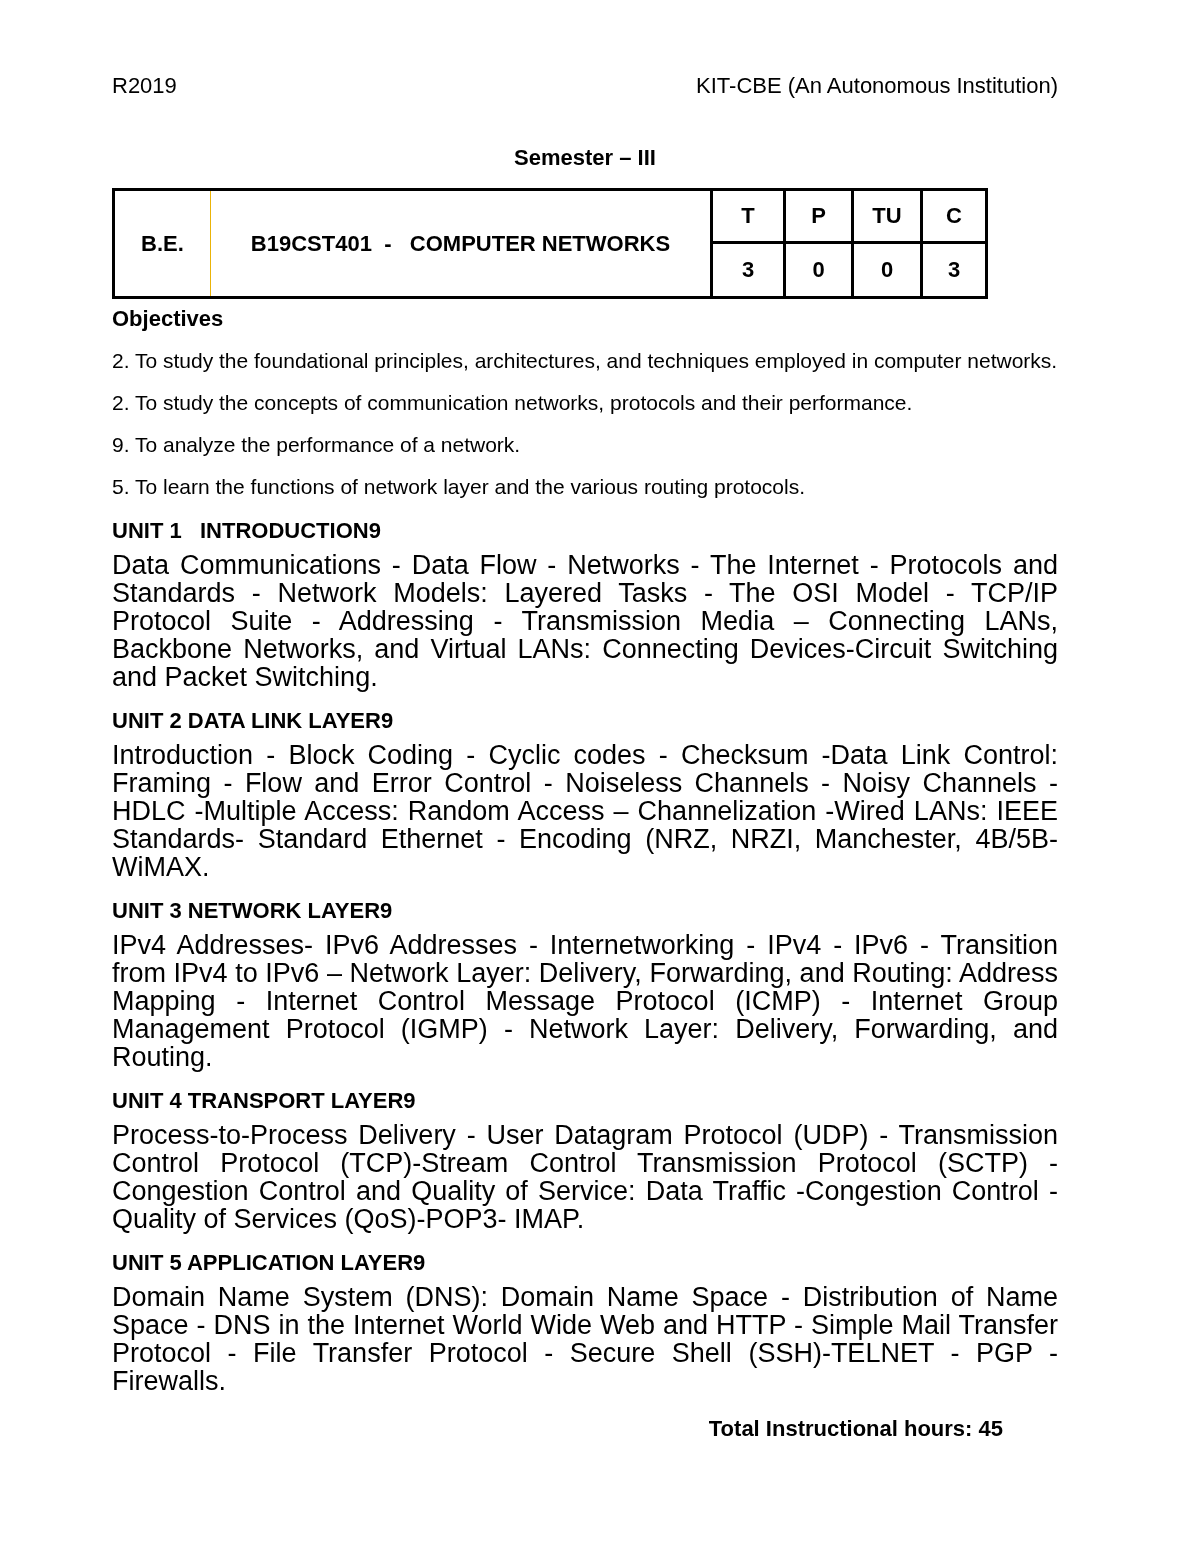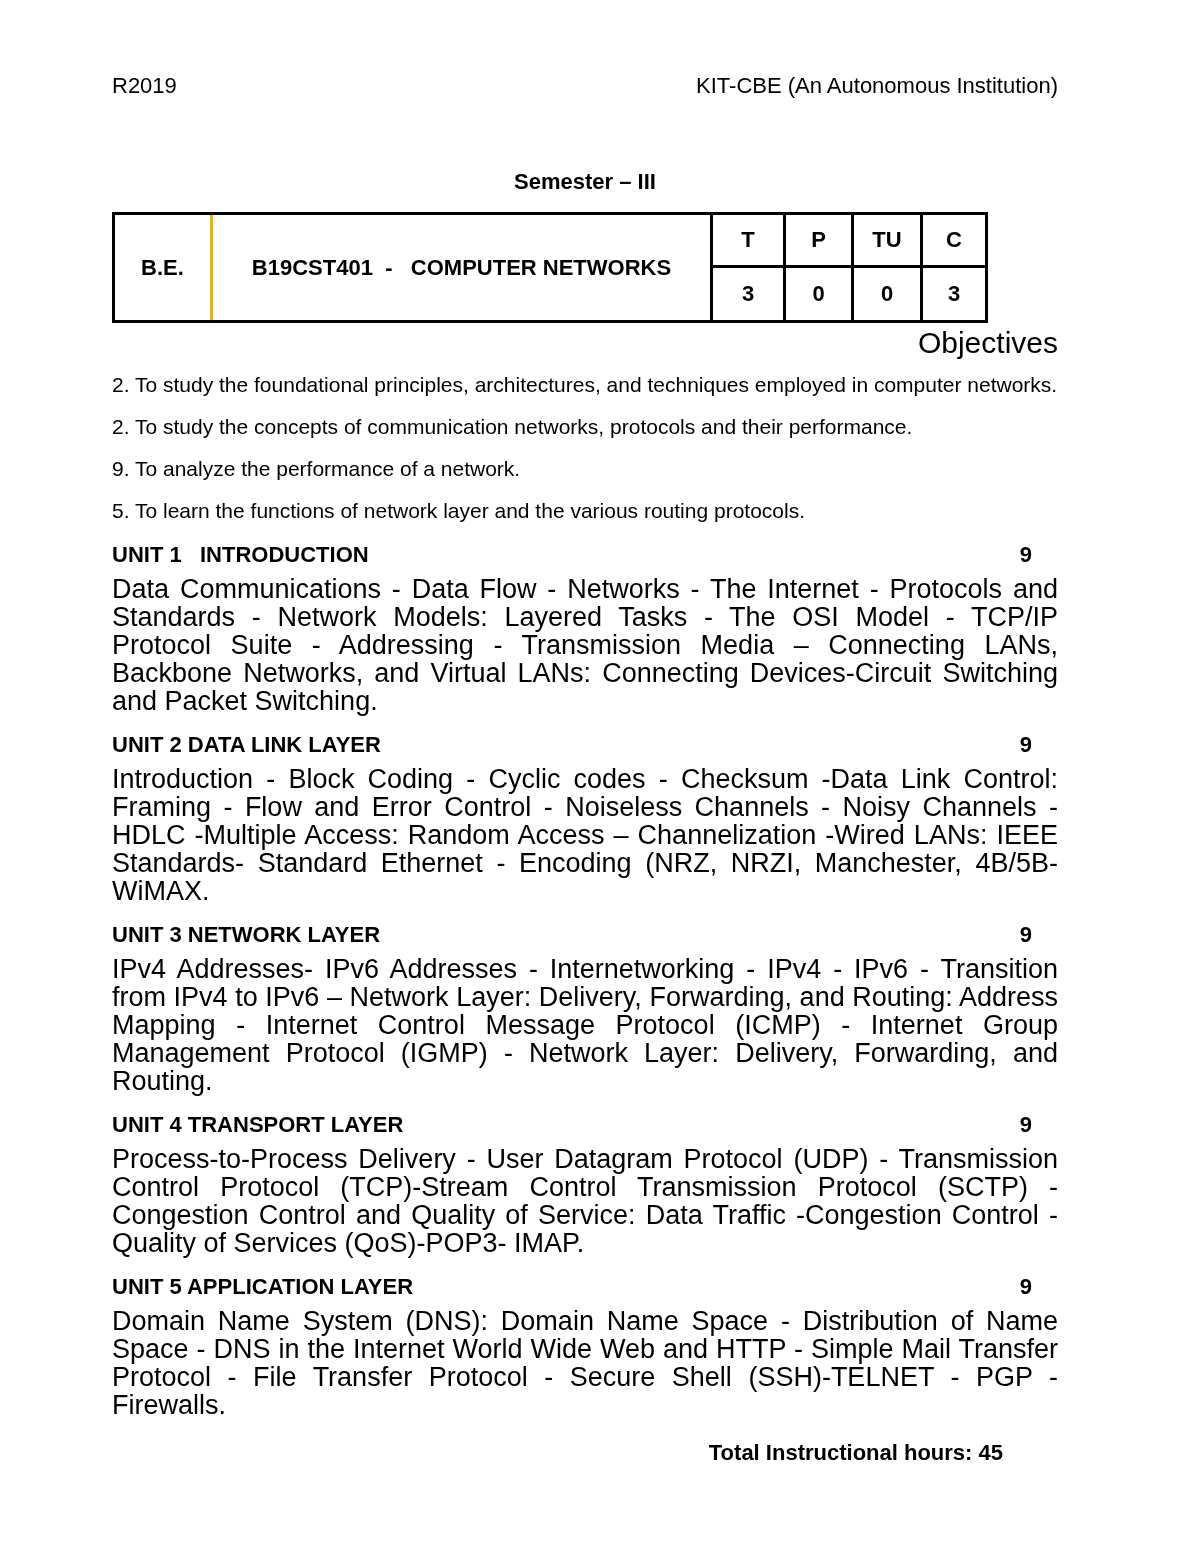--- a/index.html
+++ b/index.html
@@ -18,21 +18,21 @@
     padding: 72px 142px 0 112px;
   }
   .page-header {
     display: flex;
     justify-content: space-between;
     align-items: baseline;
     font-size: 22px;
     line-height: 28px;
   }
   .semester-title {
-    margin-top: 68px;
+    margin-top: 44px;
     text-align: center;
     font-weight: bold;
     font-size: 22px;
     line-height: 28px;
     white-space: pre-wrap;
   }
   
   .course-table {
     margin-top: 16px;
     width: 876px;
@@ -43,43 +43,41 @@
     font-weight: bold;
     font-size: 22px;
   }
   .course-table .cell {
     display: flex;
     align-items: center;
     justify-content: center;
     white-space: pre-wrap;
   }
   .cell-degree   { grid-column: 1; grid-row: 1 / 3; }
-  .cell-title    { grid-column: 2; grid-row: 1 / 3; border-left: 3px solid #eab308; }
+  .cell-title    { grid-column: 2; grid-row: 1 / 3; border-left: 1px solid #eab308; }
   .cell-col      { border-left: 3px solid #000000; }
   .cell-head     { grid-row: 1; border-bottom: 3px solid #000000; }
   .cell-val      { grid-row: 2; }
   .c3 { grid-column: 3; } .c4 { grid-column: 4; } .c5 { grid-column: 5; text-align: right; } .c6 { grid-column: 6; }
   
   .objectives-heading {
     margin-top: 6px;
-    font-weight: normal;
-    font-size: 30px;
+    font-weight: bold;
+    font-size: 22px;
     line-height: 28px;
-    text-align: right;
   }
   .objective {
     margin-top: 14px;
     font-size: 21px;
     line-height: 28px;
   }
   .objectives-list { margin-top: 6px; }
   .unit { margin-top: 16px; }
   .unit-heading {
     display: flex;
-    justify-content: space-between;
     align-items: baseline;
     font-weight: bold;
     font-size: 22px;
     line-height: 28px;
     margin-top: 4px;
   }
   .unit-title { white-space: pre-wrap; }
   .unit-hours { padding-right: 26px; }
   .unit-content {
     margin-top: 6px;

